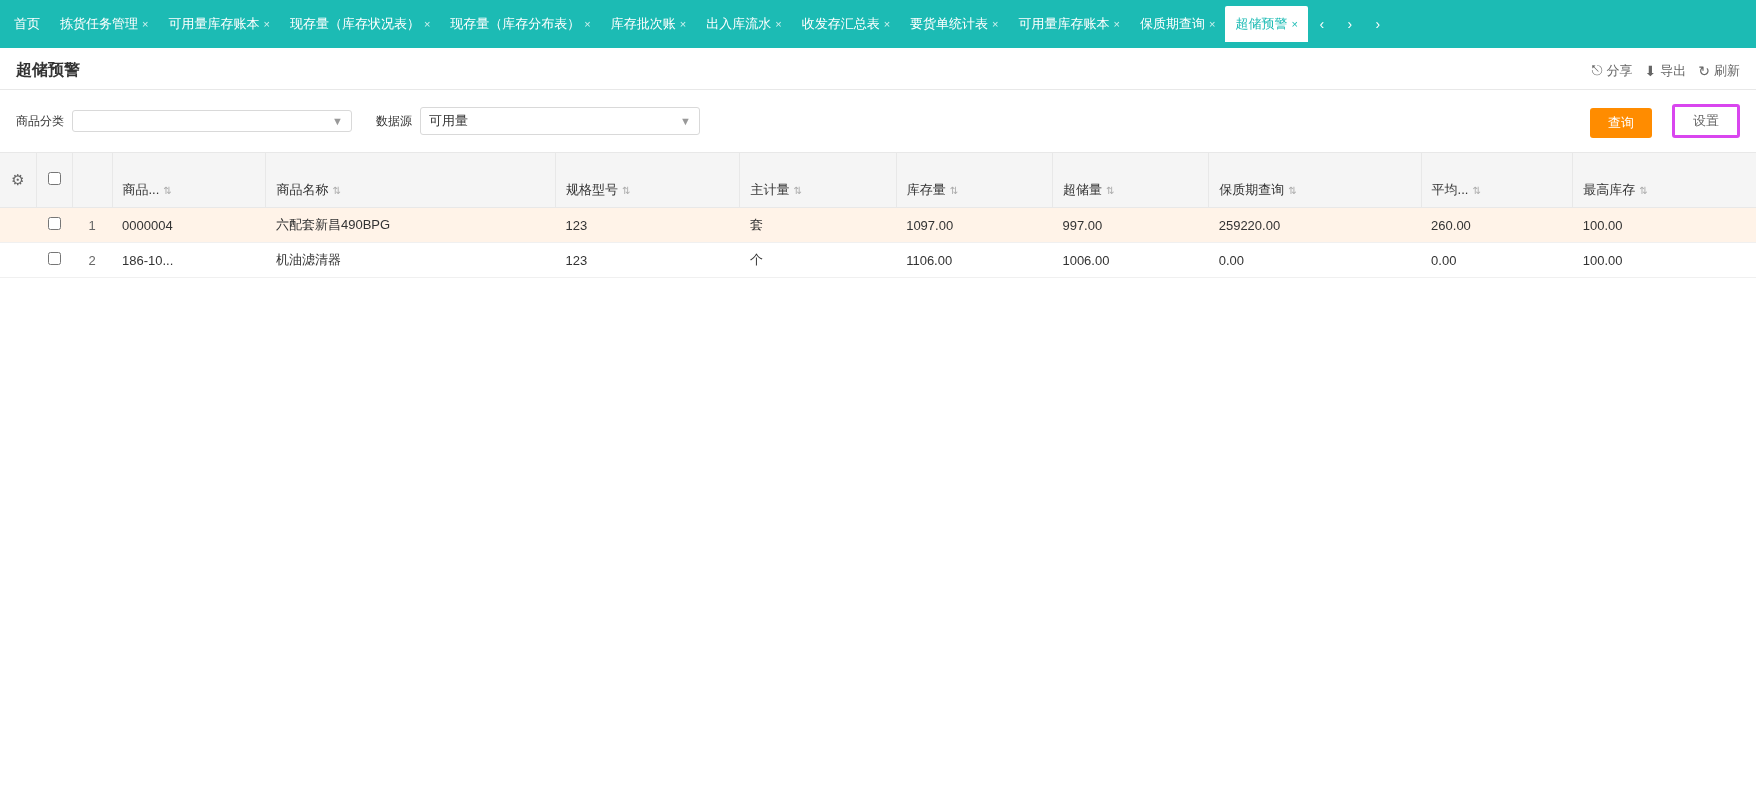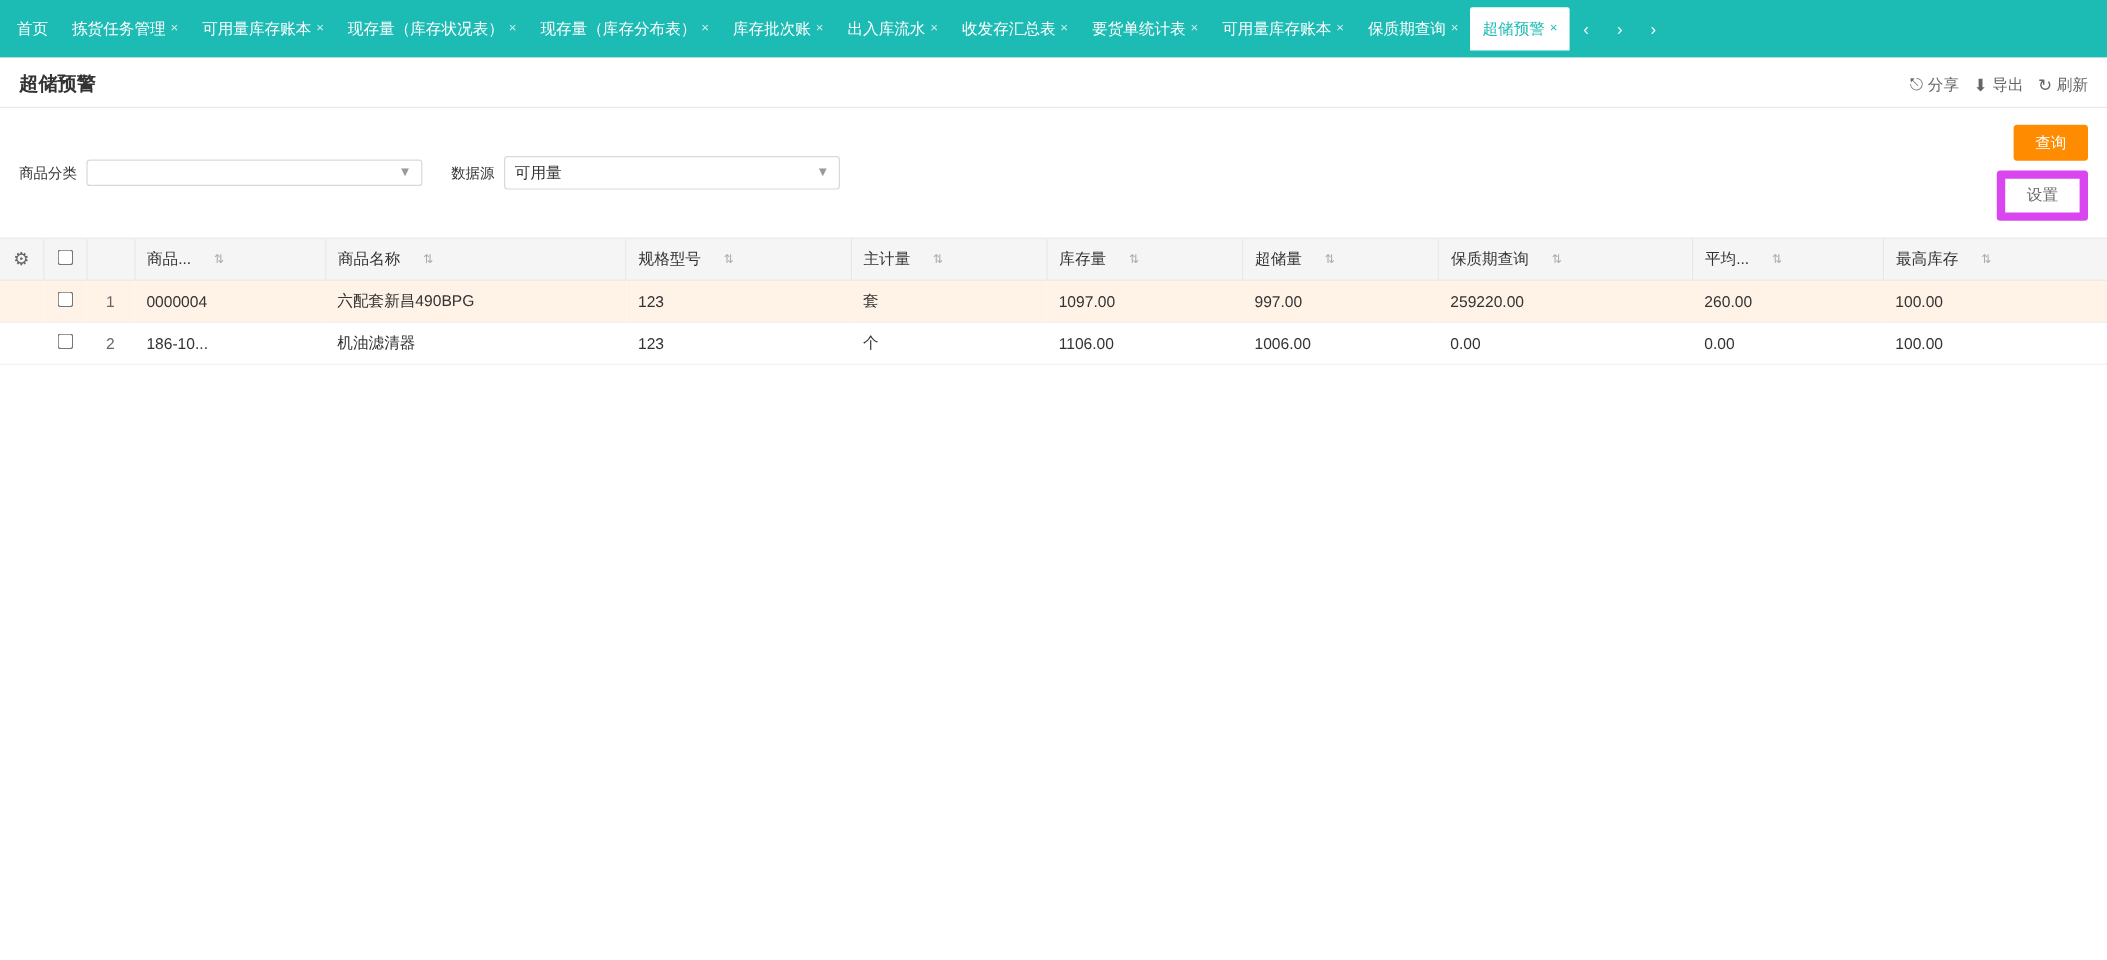--- a/index.html
+++ b/index.html
@@ -125,32 +125,32 @@
       border: none;
       border-radius: 3px;
       padding: 6px 18px;
       font-size: 13px;
       cursor: pointer;
       margin-left: auto;
     }
     .btn-settings {
       background: #fff;
       color: #666;
-      border: 7px solid #d946ef;
+      border: 3px solid #d946ef;
       border-radius: 3px;
       padding: 5px 18px;
       font-size: 13px;
       cursor: pointer;
     }
 
     .filter-right {
       margin-left: auto;
       display: flex;
-      flex-direction: column;
-      gap: 8px;
+      flex-direction: row;
+      gap: 20px;
       align-items: flex-end;
     }
 
     
     .table-wrapper {
       padding: 0 0;
     }
     table {
       width: 100%;
       border-collapse: collapse;
@@ -166,21 +166,22 @@
       text-align: left;
       font-weight: normal;
       color: #333;
       border-right: 1px solid #e8e8e8;
       white-space: nowrap;
     }
     thead th:last-child { border-right: none; }
     .th-inner {
       display: flex;
       align-items: center;
-      gap: 19px;
+      gap: 4px;
+      margin-top: 20px;
     }
     .sort-icon { color: #aaa; font-size: 10px; cursor: pointer; }
     tbody tr {
       border-bottom: 1px solid #f0f0f0;
     }
     tbody tr.row-highlight { background: #fff3e8; }
     tbody td {
       padding: 8px 10px;
       color: #333;
     }

